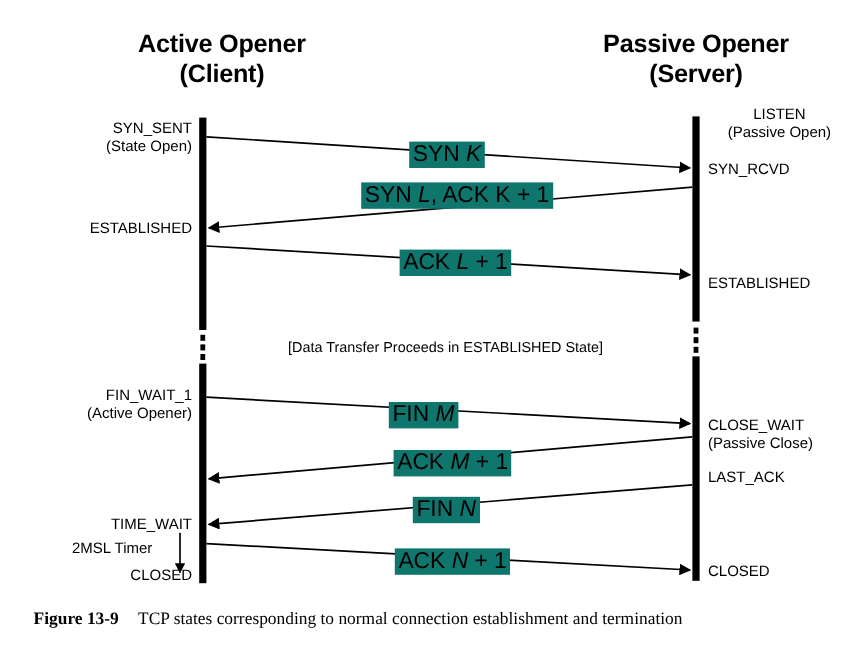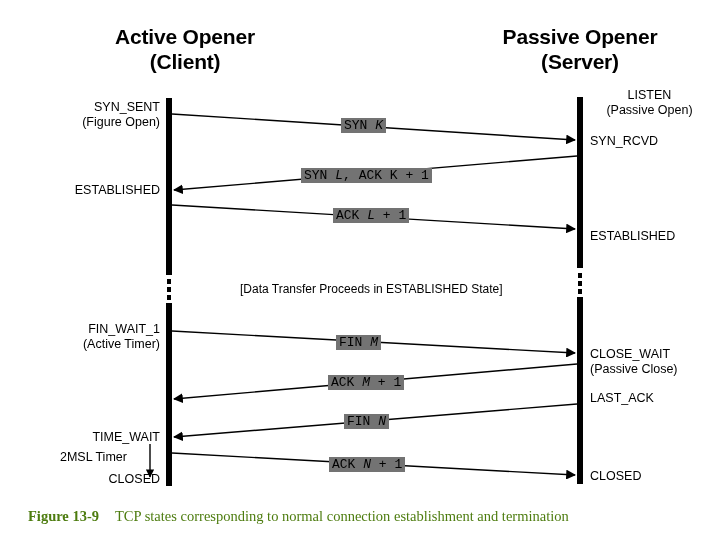--- a/index.html
+++ b/index.html
@@ -37,25 +37,24 @@
     position: absolute;
     font-size: 12.5px;
     line-height: 14.5px;
     white-space: pre-line;
   }
   .state.r { text-align: right; }
   .state.l { text-align: left; }
 
   .msg {
     position: absolute;
-    font-size: 13px;
-    background: #737373;
+    font-size: 19px;
+    background: #0f766e;
     padding: 0 3px;
     white-space: nowrap;
-    font-family: Liberation Mono, monospace;
   }
   .msg i { font-style: italic; }
 
   .note {
     position: absolute;
     font-size: 12px;
     white-space: nowrap;
   }
   .timer {
     position: absolute;
@@ -69,21 +68,21 @@
     width: 709px;
     height: 541px;
   }
 
   .caption {
     position: absolute;
     left: 28px;
     top: 508px;
     font-family: "Liberation Serif", serif;
     font-size: 14.5px;
-    color: #4d7c0f;
+    color: #000000;
   }
   .caption .cap-num {
     font-weight: bold;
     margin-right: 16px;
   }
 </style>
 </head>
 <body>
 
 <div id="figure">
@@ -125,49 +124,49 @@
 
     <line x1="172" y1="331" x2="575" y2="353" stroke="#000000" stroke-width="1.4" marker-end="url(#ah)"></line>
     <line x1="577" y1="364" x2="174" y2="399" stroke="#000000" stroke-width="1.4" marker-end="url(#ah)"></line>
     <line x1="577" y1="404" x2="174" y2="437" stroke="#000000" stroke-width="1.4" marker-end="url(#ah)"></line>
     <line x1="172" y1="453" x2="575" y2="475" stroke="#000000" stroke-width="1.4" marker-end="url(#ah)"></line>
 
     <line x1="150" y1="444" x2="150" y2="477" stroke="#000000" stroke-width="1.4" marker-end="url(#ahd)"></line>
   </svg>
 
   <div class="state r" style="left:0px; top:100px; width:160px;">SYN_SENT
-(Figure Open)</div>
+(State Open)</div>
   <div class="state r" style="left:0px; top:183px; width:160px;">ESTABLISHED</div>
   <div class="state r" style="left:0px; top:322px; width:160px;">FIN_WAIT_1
-(Active Timer)</div>
+(Active Opener)</div>
   <div class="state r" style="left:0px; top:430px; width:160px;">TIME_WAIT</div>
   <div class="state r" style="left:0px; top:472px; width:160px;">CLOSED</div>
 
   <div class="state l" style="left:590px; top:88px; width:119px; text-align:center;">LISTEN
 (Passive Open)</div>
   <div class="state l" style="left:590px; top:134px; width:119px;">SYN_RCVD</div>
   <div class="state l" style="left:590px; top:229px; width:119px;">ESTABLISHED</div>
   <div class="state l" style="left:590px; top:347px; width:119px;">CLOSE_WAIT
 (Passive Close)</div>
   <div class="state l" style="left:590px; top:391px; width:119px;">LAST_ACK</div>
   <div class="state l" style="left:590px; top:469px; width:119px;">CLOSED</div>
 
   <div class="msg" style="left:341px; top:118px;">
     <span>SYN </span><i>K</i><span></span>
   </div>
 
-  <div class="msg" style="left:301px; top:168px;">
+  <div class="msg" style="left:301px; top:152px;">
     <span>SYN </span><i>L</i><span>, ACK K + 1</span>
   </div>
 
   <div class="msg" style="left:333px; top:208px;">
     <span>ACK </span><i>L</i><span> + 1</span>
   </div>
 
-  <div class="msg" style="left:336px; top:335px;text-align:center;">
+  <div class="msg" style="left:324px; top:335px;text-align:center;">
     <span>FIN </span><i>M</i><span></span>
   </div>
 
   <div class="msg" style="left:328px; top:375px;">
     <span>ACK </span><i>M</i><span> + 1</span>
   </div>
 
   <div class="msg" style="left:344px; top:414px;">
     <span>FIN </span><i>N</i><span></span>
   </div>

